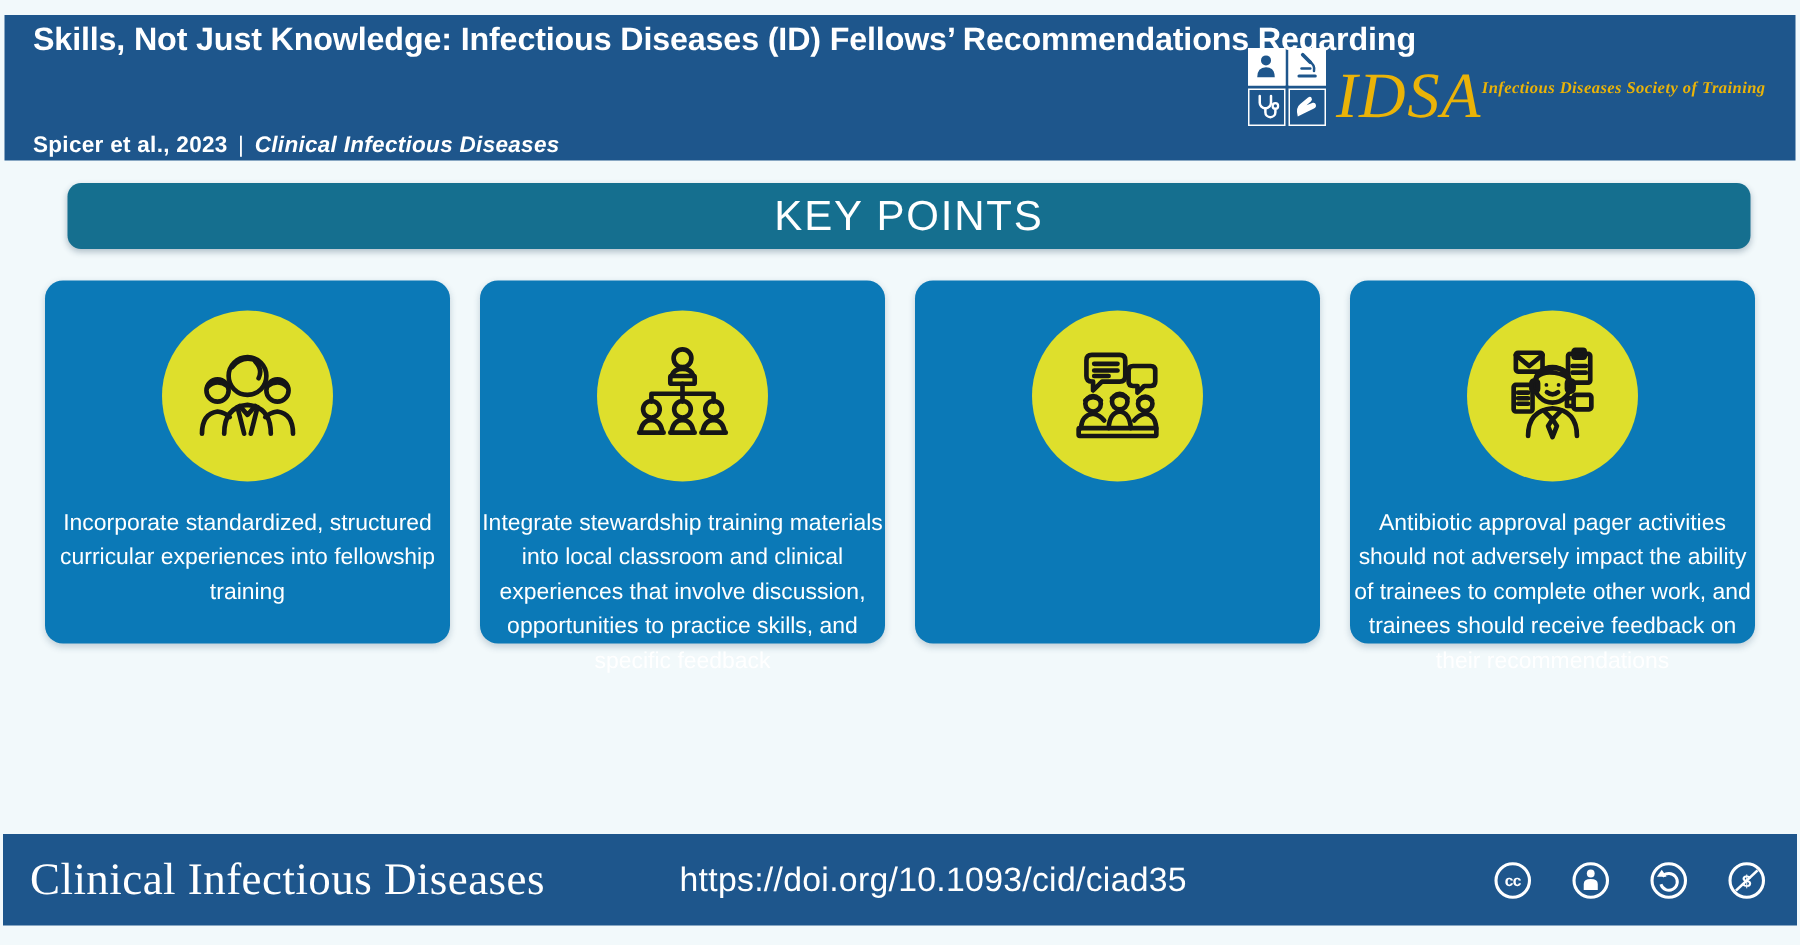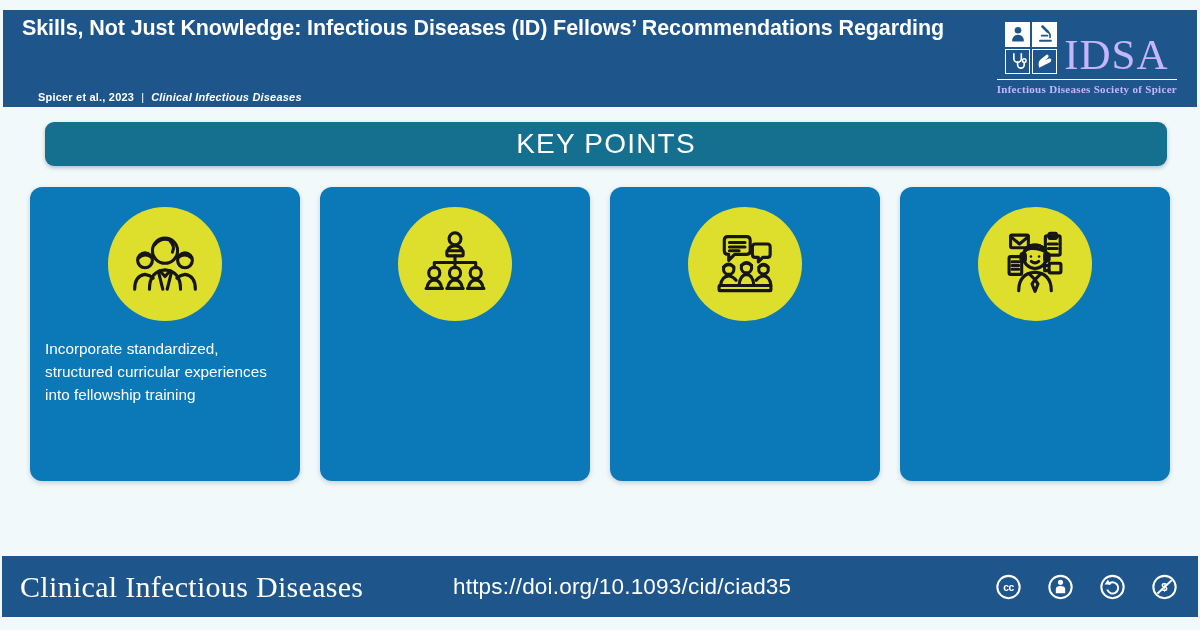--- a/index.html
+++ b/index.html
@@ -6,43 +6,43 @@
   body{width:1200px;height:630px;font-family:"Liberation Sans",sans-serif;background:#ffffff;}
   .page{position:relative;width:1200px;height:630px;background:#F2F9FB;overflow:hidden;}
 
   
   .hdr{position:absolute;top:10px;left:3px;right:3px;height:97px;background:#1E568C;
        display:flex;align-items:center;justify-content:space-between;
        padding:0 16px 0 19px;box-sizing:border-box;}
   .hdr-text{display:flex;flex-direction:column;justify-content:center;min-width:0;gap:40px;}
   .tline{display:block;white-space:nowrap;color:#fff;font-size:21.5px;font-weight:600;
          letter-spacing:-0.1px;line-height:1.36;}
-  .byline{color:#fff;font-size:11px;font-weight:600;margin-top:7px;letter-spacing:0.2px;margin-left:16px;}
+  .byline{color:#fff;font-size:15px;font-weight:600;margin-top:7px;letter-spacing:0.2px;}
   .byline .sep{margin:0 7px;font-weight:400;}
   .byline em{font-style:italic;}
 
-  .idsa{color:#c4b5fd;display:flex;flex-direction:column;align-items:center;flex:none;margin-right:4px;}
+  .idsa{color:#eab308;display:flex;flex-direction:row;align-items:center;flex:none;margin-right:4px;font-style:italic;}
   .idsa-top{display:flex;align-items:flex-end;gap:7px;}
   .idsa-grid{display:grid;grid-template-columns:25px 25px;grid-template-rows:25px 25px;gap:2px;margin-bottom:2px;}
   .cell{border:1.5px solid #fff;box-sizing:border-box;display:flex;align-items:center;justify-content:center;}
   .cell.light{background:#fff;}
   .idsa-word{font-family:"Liberation Serif",serif;font-size:43px;line-height:0.95;letter-spacing:1px;}
   .idsa-rule{width:100%;height:1.5px;background:#fff;margin:3px 0 3px;}
   .idsa-tag{font-family:"Liberation Serif",serif;font-size:11px;font-weight:700;white-space:nowrap;letter-spacing:0.3px;}
 
   
   .banner{position:absolute;top:122px;left:45px;right:33px;height:44px;background:#156F8F;
           border-radius:9px;display:flex;align-items:center;justify-content:center;
           color:#fff;font-size:28px;font-weight:500;letter-spacing:1.2px;
           box-shadow:0 2px 4px rgba(25,60,85,.3);}
 
   
   .cards{position:absolute;top:187px;left:30px;display:grid;grid-template-columns:repeat(4,270px);column-gap:20px;}
-  .card{height:294px;background:#0B79B7;border-radius:12px;box-sizing:border-box;
-        padding:20px 15px 0;color:#fff;box-shadow:0 2px 5px rgba(20,60,90,.22);}
+  .card{height:242px;background:#0B79B7;border-radius:12px;box-sizing:border-box;
+        padding:20px 0 0;color:#fff;text-align:center;box-shadow:0 2px 5px rgba(20,60,90,.22);}
   .circle{width:114px;height:114px;border-radius:50%;background:#DEDF2C;margin:0 auto 17px;
           display:flex;align-items:center;justify-content:center;}
   .card p{margin:0;font-size:15.3px;line-height:1.5;font-weight:500;}
 
   .lineart{stroke:#161616;stroke-width:4.2;fill:none;stroke-linecap:round;stroke-linejoin:round;}
 
   
   .ftr{position:absolute;left:2px;right:2px;top:556px;height:61px;background:#1E568C;color:#fff;}
   .ftr-journal{position:absolute;left:18px;top:50%;transform:translateY(-50%);
                font-family:"Liberation Serif",serif;font-size:30px;letter-spacing:0.3px;}
@@ -95,21 +95,21 @@
           </div>
           <div class="cell">
             <svg width="20" height="20" viewBox="0 0 24 24">
               <path d="M5,20 Q3,13 7,10 L13,5 Q15,3.5 16,5 Q17,6.5 15.5,8 L12,11 L17,9 Q19,8.5 19.5,10.5 Q20,12.5 18,13.5 L11,17 Z" fill="#ffffff"></path>
             </svg>
           </div>
         </div>
         <div class="idsa-word">IDSA</div>
       </div>
       <div class="idsa-rule"></div>
-      <div class="idsa-tag">Infectious Diseases Society of Spicer</div>
+      <div class="idsa-tag">Infectious Diseases Society of Training</div>
     </div>
   </header>
 
   <div class="banner">
     <span>KEY POINTS</span>
   </div>
 
   <main class="cards">
 
     <section class="card">
@@ -148,20 +148,21 @@
             <path d="M11,83 H33"></path>
             <circle cx="50" cy="62" r="7.5"></circle>
             <path d="M40,83 Q41.5,72 50,71.5 Q58.5,72 60,83"></path>
             <path d="M39,83 H61"></path>
             <circle cx="78" cy="62" r="7.5"></circle>
             <path d="M68,83 Q69.5,72 78,71.5 Q86.5,72 88,83"></path>
             <path d="M67,83 H89"></path>
           </g>
         </svg>
       </div>
+      <p>Integrate stewardship training materials into local classroom and clinical experiences that involve discussion, opportunities to practice skills, and specific feedback</p>
     </section>
 
     <section class="card">
       <div class="circle">
         <svg width="74" height="74" viewBox="0 0 100 100">
           <g class="lineart">
             <path d="M27,13 H52 Q57,13 57,18 V32 Q57,37 52,37 H36 L28,45 V37 H27 Q22,37 22,32 V18 Q22,13 27,13 Z"></path>
             <path d="M29,21 H50 M29,27 H50 M29,32 H42"></path>
             <path d="M64,23 H80 Q84,23 84,27 V37 Q84,41 80,41 H74 L68,47 V41 H64 Q60,41 60,37 V27 Q60,23 64,23 Z"></path>
             <circle cx="28" cy="57" r="7"></circle>
@@ -198,20 +199,21 @@
             <rect x="63" y="36" width="6" height="10" rx="2.5"></rect>
             <circle cx="44.5" cy="40" r="1.7" fill="#161616" stroke="none"></circle>
             <circle cx="55.5" cy="40" r="1.7" fill="#161616" stroke="none"></circle>
             <path d="M45,46.5 Q50,50.5 55,46.5"></path>
             <path d="M28,86 Q28,63 50,61 Q72,63 72,86"></path>
             <path d="M42,63 L50,71 L58,63"></path>
             <path d="M50,71 L46,77 L50,87 L54,77 Z"></path>
           </g>
         </svg>
       </div>
+      <p>Antibiotic approval pager activities should not adversely impact the ability of trainees to complete other work, and trainees should receive feedback on their recommendations</p>
     </section>
   </main>
 
   <footer class="ftr">
     <div class="ftr-journal">Clinical Infectious Diseases</div>
     <div class="ftr-doi">https://doi.org/10.1093/cid/ciad35</div>
     <div class="cc-row">
       <svg width="27" height="27" viewBox="0 0 30 30">
         <circle cx="15" cy="15" r="12.4" stroke="#fff" stroke-width="2.3" fill="none"></circle>
         <text x="15" y="19.3" font-size="11.5" font-weight="bold" fill="#fff" text-anchor="middle" font-family="&quot;Liberation Sans&quot;,sans-serif" letter-spacing="-0.5">cc</text>

